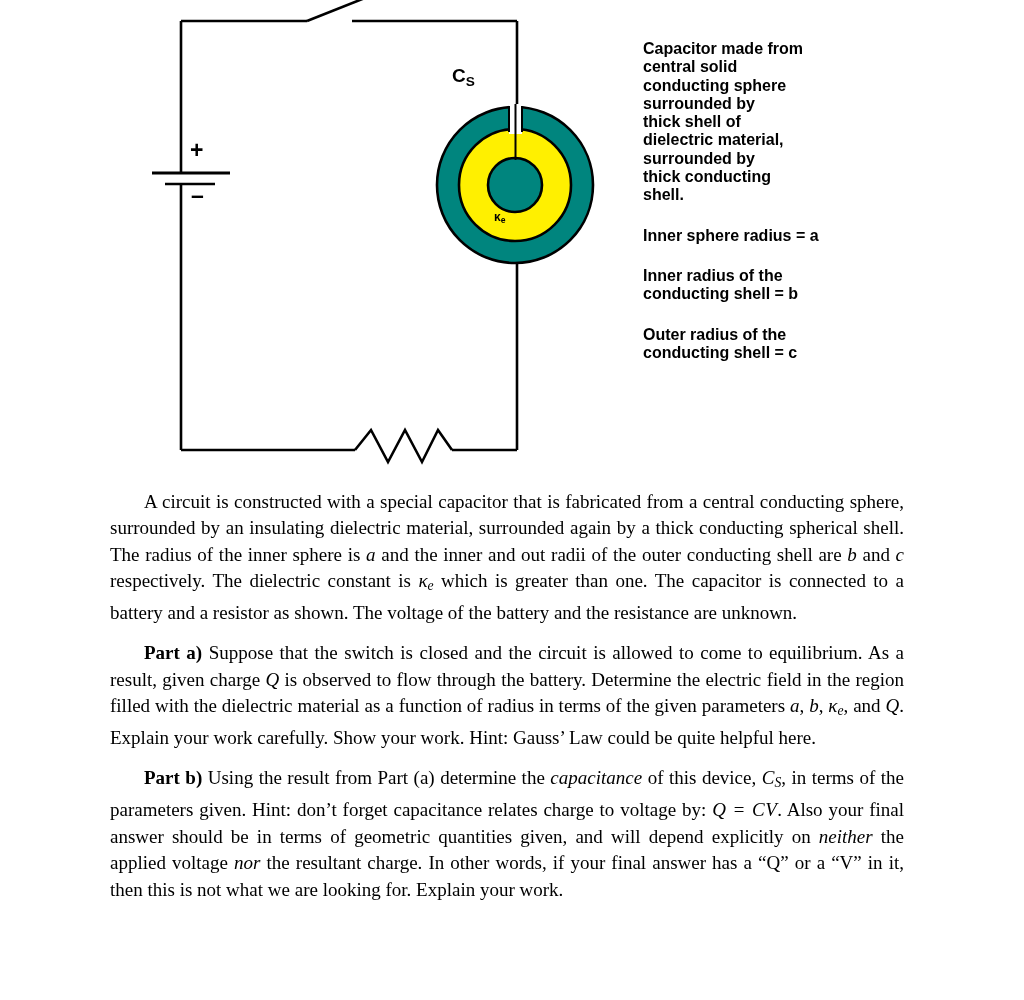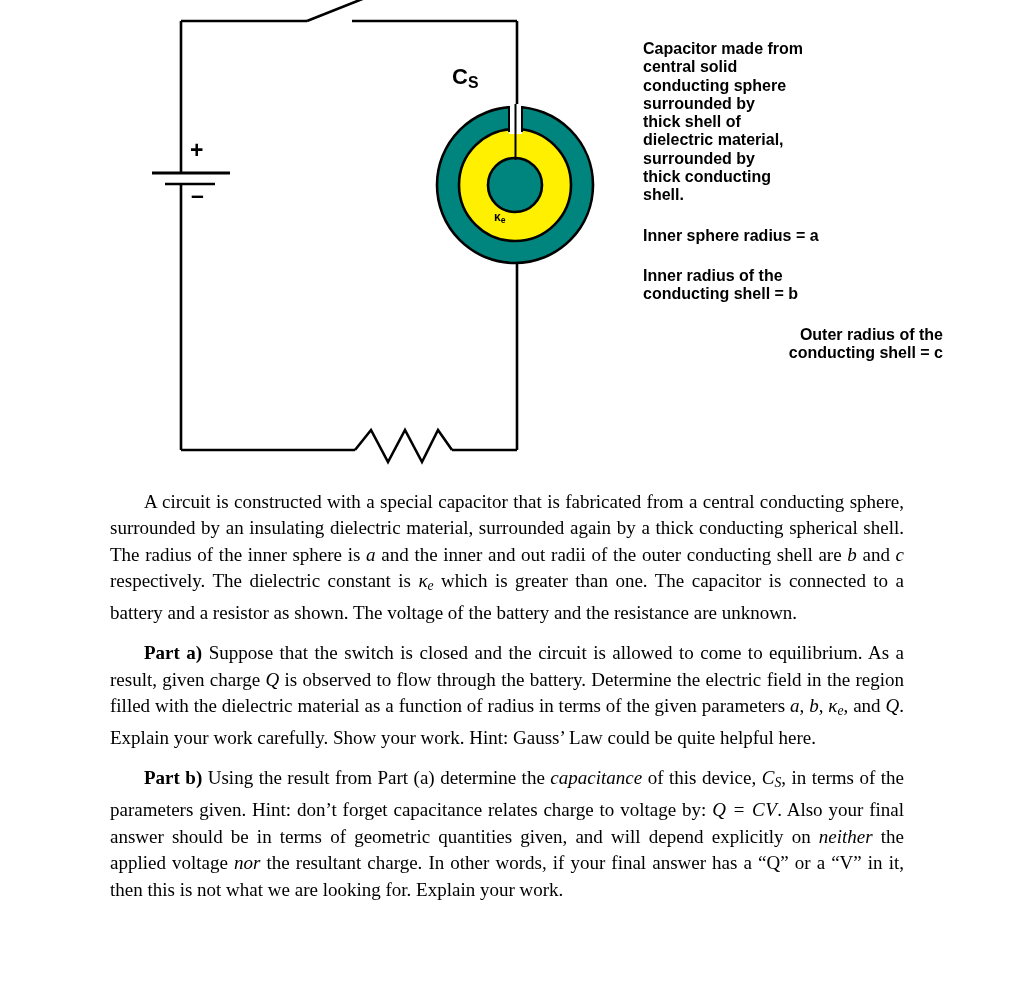--- a/index.html
+++ b/index.html
@@ -35,21 +35,21 @@
     position: absolute;
     font-family: "Liberation Sans", "DejaVu Sans", sans-serif;
     font-weight: bold;
     color: #000000;
   }
 
   
   #cs-label {
     left: 452px;
     top: 66px;
-    font-size: 22px;
+    font-size: 19px;
     line-height: 1;
   }
   #cs-label sub {
     font-size: 0.72em;
     vertical-align: -0.28em;
     font-weight: bold;
   }
 
   
   #kappa-label {
@@ -87,21 +87,21 @@
     font-family: "Liberation Sans", "DejaVu Sans", sans-serif;
     font-weight: bold;
     font-size: 16px;
     line-height: 18.3px;
     color: #000000;
   }
   #annotations .ann-block {
     margin: 0 0 22px 0;
     white-space: pre-line;
   }
-  #annotations .ann-block:last-child { margin-bottom: 0; text-align: right; }
+  #annotations .ann-block:last-child { margin-bottom: 0; }
 
   
   #bodytext {
     position: absolute;
     left: 110px;
     top: 489px;
     width: 794px;
     font-size: 19px;
     line-height: 26.4px;
     text-align: justify;

